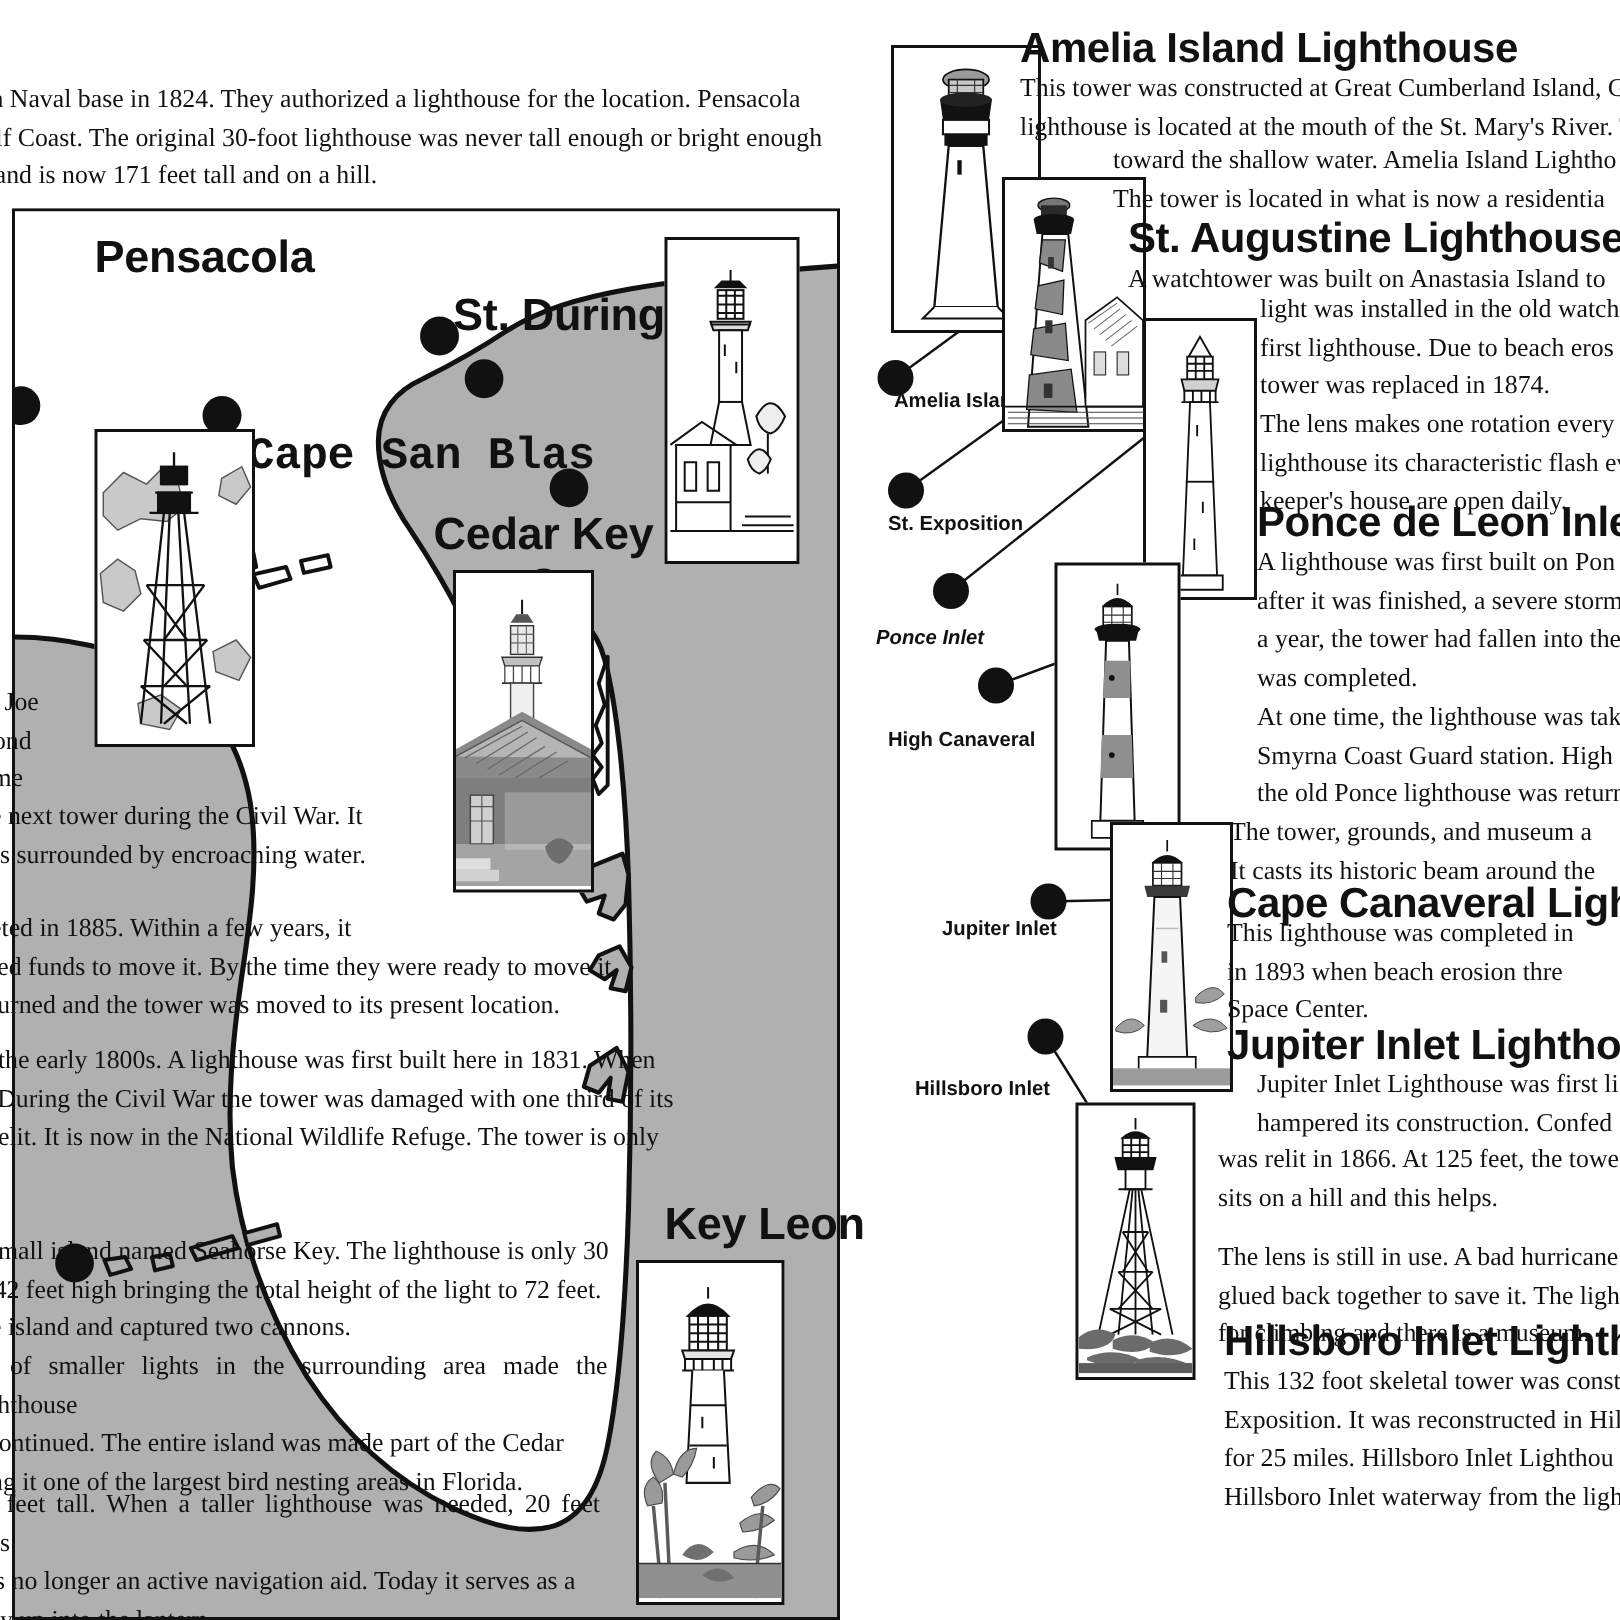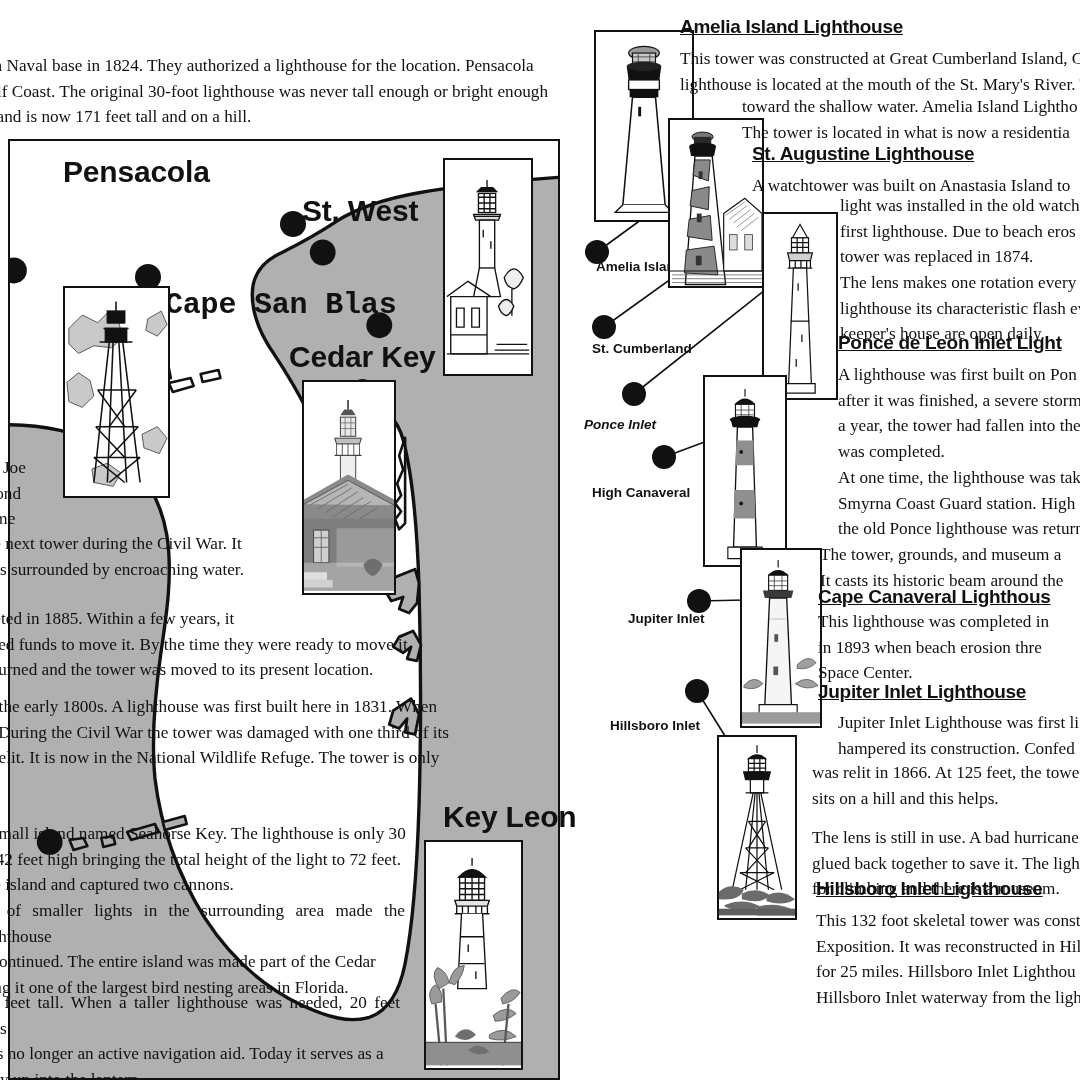--- a/index.html
+++ b/index.html
@@ -27,21 +27,21 @@
   .map-label.big{font-size:30px;letter-spacing:-0.2px;}
   .map-label.small{font-size:13.5px;}
 
   
   .photo-frame{position:absolute;background:#ffffff;border:2.5px solid #111;
                box-sizing:border-box;overflow:hidden;}
 
   
   .leftblock{position:absolute;}
   .lh-head{font-family:"Liberation Sans",sans-serif;font-weight:bold;
-           font-size:19px;color:#111;letter-spacing:-0.3px;white-space:nowrap;text-decoration:underline;}
+           font-size:28px;color:#111;letter-spacing:-0.3px;white-space:nowrap;}
   .lh-body{font-family:"Liberation Serif",serif;font-size:17.2px;
            line-height:25.5px;color:#111;text-align:justify;}
 
   
   #leader-lines{position:absolute;left:0;top:0;width:1080px;height:1080px;
                 pointer-events:none;}
 </style>
 </head>
 <body>
 
@@ -230,27 +230,27 @@
     <line x1="597" y1="252" x2="668" y2="200"></line>
     <line x1="604" y1="327" x2="760" y2="215"></line>
     <line x1="634" y1="394" x2="765" y2="290"></line>
     <line x1="664" y1="457" x2="710" y2="440"></line>
     <line x1="699" y1="601" x2="745" y2="600"></line>
     <line x1="697" y1="691" x2="740" y2="760"></line>
   </g>
 </svg>
 
 <div class="map-label big" style="left:63px;top:155px;">Pensacola</div>
-<div class="map-label big" style="left:302px;top:194px;">St. West</div>
+<div class="map-label big" style="left:302px;top:194px;">St. During</div>
 <div class="map-label big" style="left:165px;top:288px;font-family:Liberation Mono, monospace;">Cape San Blas</div>
 <div class="map-label big" style="left:289px;top:340px;">Cedar Key</div>
 <div class="map-label big" style="left:443px;top:800px;">Key Leon</div>
 
 <div class="map-label small" style="left:596px;top:259px;">Amelia Island</div>
-<div class="map-label small" style="left:592px;top:341px;">St. Cumberland</div>
+<div class="map-label small" style="left:592px;top:341px;">St. Exposition</div>
 <div class="map-label small" style="left:584px;top:417px;font-style:italic;">Ponce Inlet</div>
 <div class="map-label small" style="left:592px;top:485px;">High Canaveral</div>
 <div class="map-label small" style="left:628px;top:601px;margin-top:10px;">Jupiter Inlet</div>
 <div class="map-label small" style="left:610px;top:718px;">Hillsboro Inlet</div>
 
 <div class="photo-frame" style="left:63px;top:286px;width:107px;height:212px;">
   <svg viewBox="0 0 107 212" style="width:100%;height:100%">
     <rect width="107" height="212" fill="#ffffff"></rect>
     <path d="M4,40 L18,26 L34,34 L44,24 L56,34 L60,50 L48,60 L30,58 L14,66 L4,56Z" fill="#c9c9c9" stroke="#555" stroke-width="1"></path>
     <path d="M2,96 L14,86 L26,94 L30,110 L18,122 L4,116Z" fill="#c9c9c9" stroke="#555" stroke-width="1"></path>

